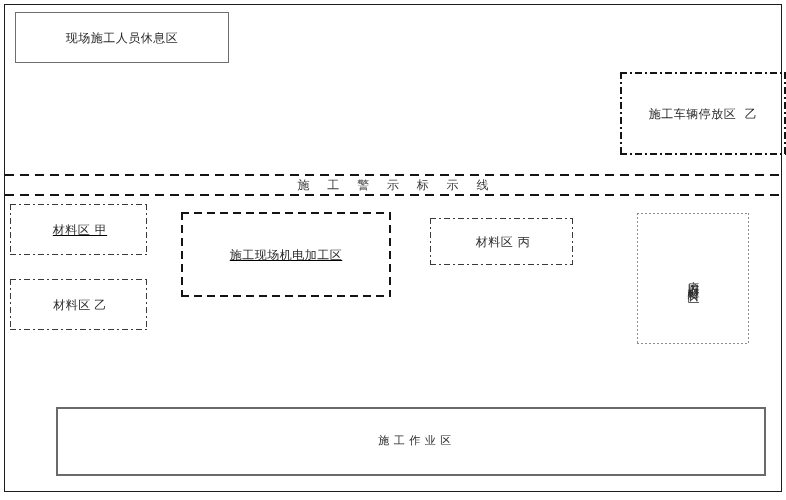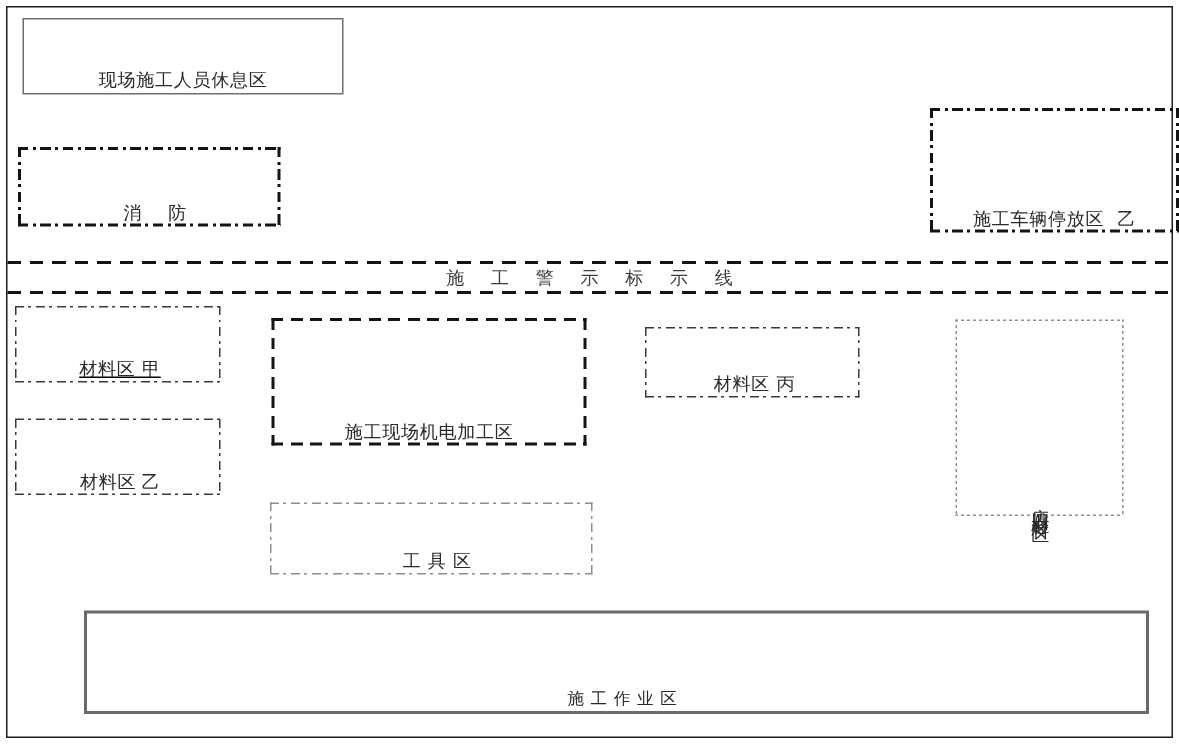--- a/index.html
+++ b/index.html
@@ -31,21 +31,21 @@
     border: 1px solid #1d1d1d;
     box-sizing: border-box;
     pointer-events: none;
   }
 
   
   .zone {
     position: absolute;
     box-sizing: border-box;
     display: flex;
-    align-items: flex-end;
+    align-items: center;
     justify-content: center;
     background: transparent;
   }
   .zone .zone-label {
     font-size: 12px;
     color: #2a2a2a;
     line-height: 1.5;
     letter-spacing: 0.5px;
     text-align: center;
     white-space: pre;
@@ -166,54 +166,48 @@
 <body>
 
 <div id="site-plan">
 
   <div class="outer-frame"></div>
 
   <div class="zone rest-area" style="left:15px; top:12px; width:214px; height:51px;">
     <span class="zone-label">现场施工人员休息区</span>
   </div>
 
-  <div class="zone dashdot" style="left:12px; top:98px; width:175px; height:53px;">
-    <span class="zone-label sp-wide">消    防</span>
-  </div>
 
 
   <div class="zone dashdot" style="left:620px; top:72px; width:166px; height:83px;">
     <span class="zone-label">施工车辆停放区  乙</span>
   </div>
 
   <div class="warning-band">
     <span class="band-label">施 工 警 示 标 示 线</span>
   </div>
 
   <div class="zone dashdot-mid" style="left:10px; top:204px; width:137px; height:51px;text-decoration:underline;">
     <span class="zone-label sp-mid">材料区 甲</span>
   </div>
 
   <div class="zone dashdot-mid" style="left:10px; top:279px; width:137px; height:51px;font-family:Liberation Serif, serif;">
     <span class="zone-label sp-mid">材料区 乙</span>
   </div>
 
-  <div class="zone dash-heavy" style="left:181px; top:212px; width:210px; height:85px;">
+  <div class="zone dash-heavy" style="left:181px; top:212px; width:210px; height:85px;text-decoration:underline;">
     <span class="zone-label">施工现场机电加工区</span>
   </div>
 
   <div class="zone dashdot-mid" style="left:430px; top:218px; width:143px; height:47px;">
     <span class="zone-label sp-mid">材料区 丙</span>
   </div>
 
   <div class="zone dot-fine" style="left:637px; top:213px; width:112px; height:131px;">
     <span class="vertical-label">废旧材料区</span>
   </div>
 
-  <div class="zone dashdot-soft" style="left:180px; top:335px; width:215px; height:48px;">
-    <span class="zone-label sp-wide">工 具 区</span>
-  </div>
 
   <div class="zone work-zone" style="left:56px; top:407px; width:710px; height:69px;">
     <span class="zone-label sp-wide" style="font-size:11px;">施 工 作 业 区</span>
   </div>
 
 </div>
 
 </body></html>

